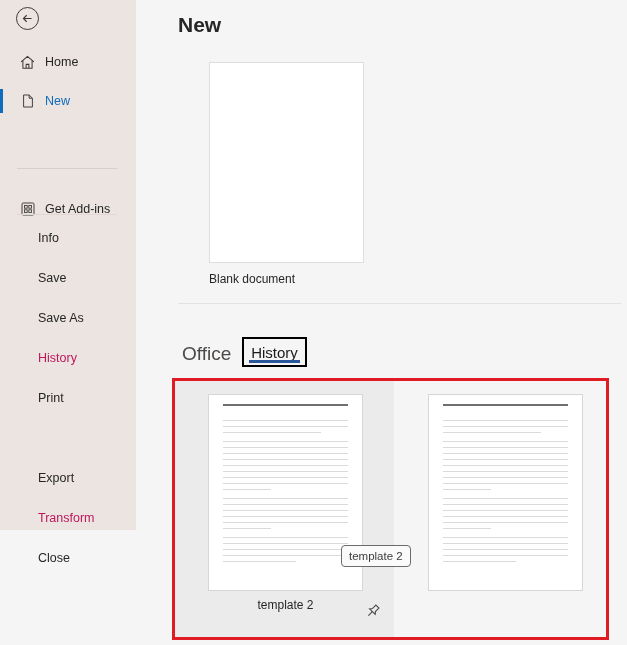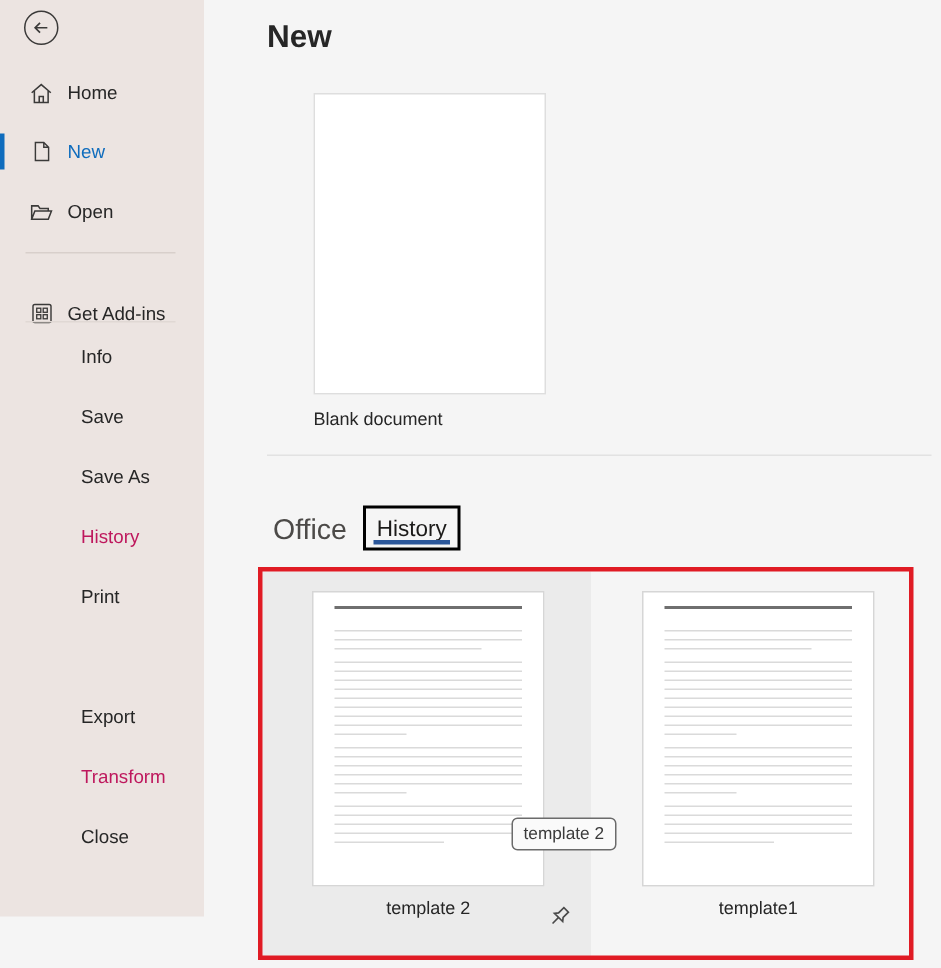--- a/index.html
+++ b/index.html
@@ -6,37 +6,37 @@
   body{
     width:627px;height:645px;overflow:hidden;
     font-family:"Liberation Sans", sans-serif;
     background:#f5f5f5;
     -webkit-font-smoothing:antialiased;
   }
   .screen{position:relative;width:627px;height:645px;}
 
   
   .sidebar{
-    position:absolute;left:0;top:0;width:136px;height:611px;
+    position:absolute;left:0;top:0;width:136px;height:530px;
     background:#ece4e1;
   }
   .back-btn{
     position:absolute;left:16px;top:7px;width:21px;height:21px;
     border:1.4px solid #3b3a39;border-radius:50%;
     display:flex;align-items:center;justify-content:center;
     cursor:pointer;background:transparent;
   }
   .nav-item{
     position:absolute;left:0;width:136px;height:30px;
     display:flex;align-items:center;gap:9px;
     padding-left:19px;box-sizing:border-box;
     font-size:12.5px;color:#262626;cursor:pointer;
   }
   .nav-item .icon{width:17px;height:17px;flex:0 0 17px;display:flex;align-items:center;justify-content:center;}
-  .nav-item.no-icon{padding-left:54px;}
+  .nav-item.no-icon{padding-left:38px;}
   .nav-item.selected{color:#0f6cbd;}
   .nav-item.disabled{color:#be185d;cursor:default;}
   .nav-indicator{
     position:absolute;left:0;top:89px;width:3px;height:24px;background:#0f6cbd;
   }
   .side-divider{
     position:absolute;left:17px;width:100px;height:1px;background:#d8cfcb;
   }
   .side-divider.faint{background:#e0d8d4;}
 
@@ -137,28 +137,20 @@
 
     <div class="nav-item selected" style="top:86px;">
       <span class="icon">
         <svg width="16" height="16" viewBox="0 0 20 20">
           <path d="M4.5 2.5 H11.5 L15.5 6.5 V17.5 H4.5 Z M11.5 2.5 V6.5 H15.5" fill="none" stroke="#3b3a39" stroke-width="1.2"></path>
         </svg>
       </span>
       <span>New</span>
     </div>
 
-    <div class="nav-item" style="top:126px;">
-      <span class="icon">
-        <svg width="17" height="17" viewBox="0 0 20 20">
-          <path d="M2.5 15.5 V5 H7.5 L9 7 H15.5 V9 M2.5 15.5 L5 9 H18 L15.5 15.5 Z" fill="none" stroke="#3b3a39" stroke-width="1.2"></path>
-        </svg>
-      </span>
-      <span>Open</span>
-    </div>
 
     <div class="side-divider" style="top:168px;"></div>
 
     <div class="nav-item" style="top:194px;text-align:center;">
       <span class="icon">
         <svg width="16" height="16" viewBox="0 0 20 20">
           <rect x="2.5" y="2.5" width="15" height="15" rx="1.5" fill="none" stroke="#3b3a39" stroke-width="1.2"></rect>
           <rect x="5.6" y="5.6" width="3.4" height="3.4" fill="none" stroke="#3b3a39" stroke-width="1.1"></rect>
           <rect x="11" y="5.6" width="3.4" height="3.4" fill="none" stroke="#3b3a39" stroke-width="1.1"></rect>
           <rect x="5.6" y="11" width="3.4" height="3.4" fill="none" stroke="#3b3a39" stroke-width="1.1"></rect>
@@ -290,18 +282,17 @@
           <div class="tline" style="width: 38%;"></div>
         </div>
         <div class="tgroup">
           <div class="tline" style="width: 100%;"></div>
           <div class="tline" style="width: 100%;"></div>
           <div class="tline" style="width: 100%;"></div>
           <div class="tline" style="width: 100%;"></div>
           <div class="tline" style="width: 58%;"></div>
         </div>
       </div>
-    <div class="tpl-caption t1">template1</div>
 
     <div class="tooltip">template 2</div>
 
   </div>
 </div>
 
 </body></html>

